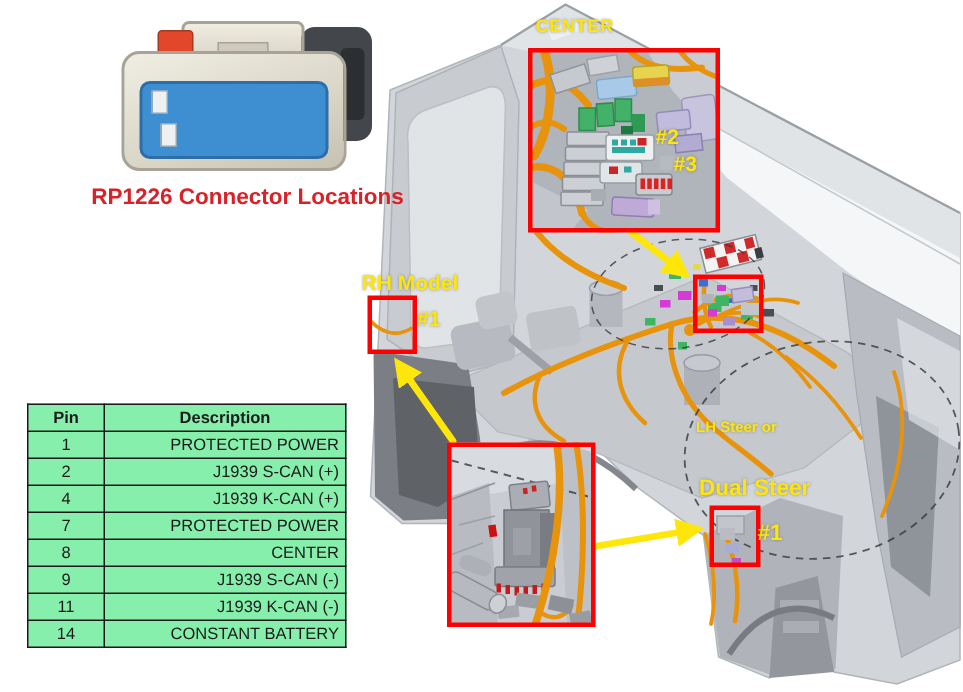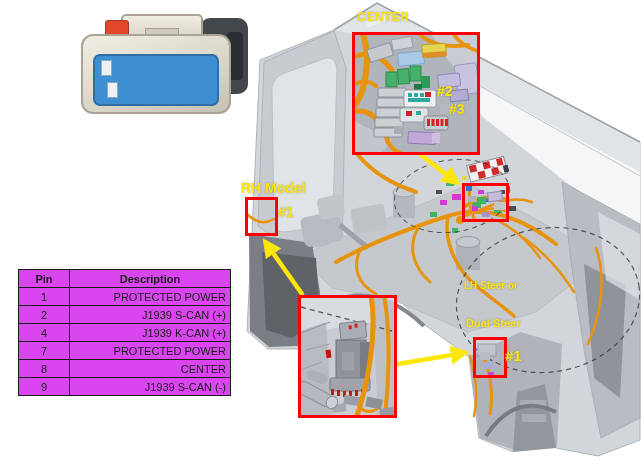--- a/index.html
+++ b/index.html
@@ -29,21 +29,21 @@
   .conn-insert{left:18px;top:48px;width:126px;height:52px;background:#3e8ed2;
     border:2px solid #2d6ea8;border-radius:7px;overflow:hidden;}
   .pin-row{position:absolute;left:6px;top:4px;display:flex;gap:4px;}
   .pin-row.second{left:12px;top:26px;}
   .pin{width:11px;height:16px;background:#eef1f2;border:1px solid #8fa8bc;border-radius:1px;flex:none;}
   
   .caption{position:absolute;left:40px;top:123px;width:250px;text-align:center;
     color:var(--caption-red);font-weight:bold;font-size:15px;line-height:17px;}
   
   .pin-table{position:absolute;left:18px;top:269px;border-collapse:collapse;
-    font-size:11px;color:#1a1a1a;background:#d946ef;}
+    font-size:11px;color:#1a1a1a;background:#86efac;}
   .pin-table th,.pin-table td{border:1px solid #1a1a1a;height:17px;padding:0 4px;}
   .pin-table th{font-weight:bold;text-align:center;}
   .pin-table td:first-child{width:42px;text-align:center;}
   .pin-table td:last-child{width:152px;text-align:right;}
   
   .redbox{position:absolute;border:3px solid var(--box-red);box-sizing:border-box;}
   .ylabel{position:absolute;color:var(--label-yellow);font-weight:bold;white-space:nowrap;
     text-shadow:0 0 2px rgba(80,80,80,.55);}
   
   .harness{stroke:var(--harness-orange);fill:none;stroke-linecap:round;}
@@ -287,20 +287,21 @@
           <div class="pin"></div>
           <div class="pin"></div>
           <div class="pin"></div>
           <div class="pin"></div>
           <div class="pin"></div>
         </div>
     </div>
   </div>
 
   <div class="caption">
+    <div>RP1226 Connector Locations</div>
   </div>
 
   <table class="pin-table">
       <tbody>
         <tr>
           <th>Pin</th>
           <th>Description</th>
         </tr>
         <tr>
           <td>1</td>
@@ -318,32 +319,40 @@
           <td>7</td>
           <td>PROTECTED POWER</td>
         </tr>
         <tr>
           <td>8</td>
           <td>CENTER</td>
         </tr>
         <tr>
           <td>9</td>
           <td>J1939 S-CAN (-)</td>
+        </tr>
+        <tr>
+          <td>11</td>
+          <td>J1939 K-CAN (-)</td>
+        </tr>
+        <tr>
+          <td>14</td>
+          <td>CONSTANT BATTERY</td>
         </tr>
       </tbody>
     </table>
 
   <div class="redbox" style="left:352px;top:32px;width:128px;height:123px;"></div>
   <div class="redbox" style="left:462px;top:183px;width:47px;height:39px;"></div>
   <div class="redbox" style="left:245px;top:197px;width:33px;height:39px;"></div>
   <div class="redbox" style="left:298px;top:295px;width:99px;height:123px;"></div>
   <div class="redbox" style="left:473px;top:337px;width:34px;height:41px;"></div>
 
   <div class="ylabel" style="left:357px;top:10px;font-size:12px;letter-spacing:.5px;">CENTER</div>
   <div class="ylabel" style="left:437px;top:83px;font-size:14px;">#2</div>
   <div class="ylabel" style="left:449px;top:101px;font-size:14px;">#3</div>
   <div class="ylabel" style="left:241px;top:180px;font-size:14px;">RH Model</div>
   <div class="ylabel" style="left:278px;top:204px;font-size:14px;">#1</div>
   <div class="ylabel" style="left:464px;top:280px;font-size:10px;">LH Steer or</div>
-  <div class="ylabel" style="left:466px;top:317px;font-size:11px;">Dual Steer</div>
+  <div class="ylabel" style="left:466px;top:317px;font-size:15px;">Dual Steer</div>
   <div class="ylabel" style="left:505px;top:347px;font-size:15px;">#1</div>
 
 </div>
 
 </body></html>

